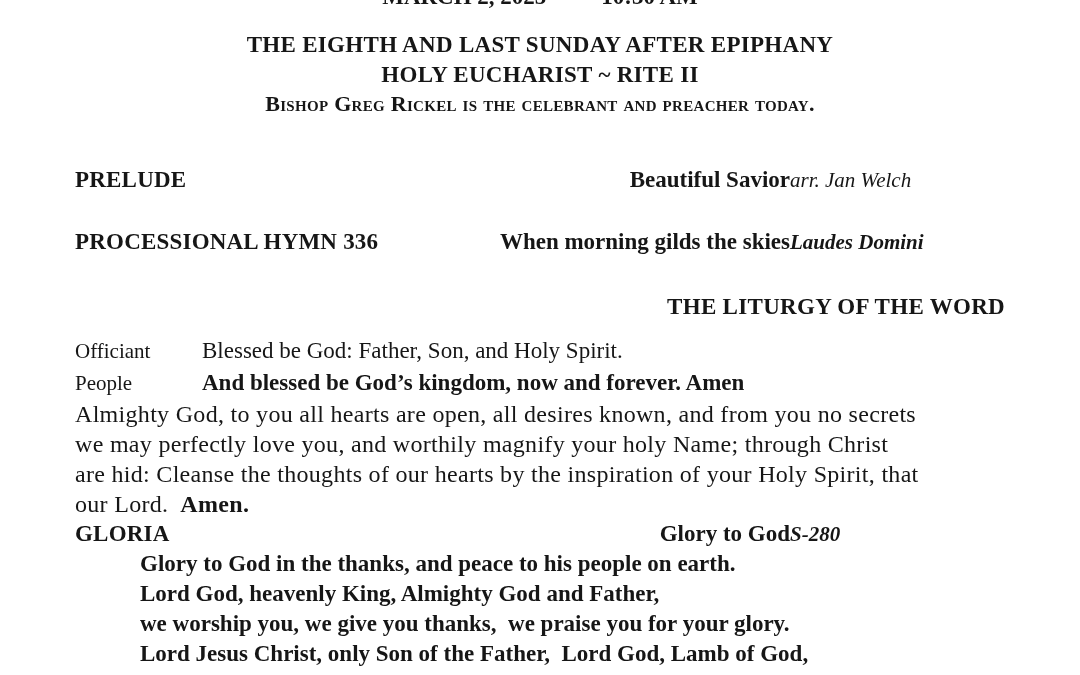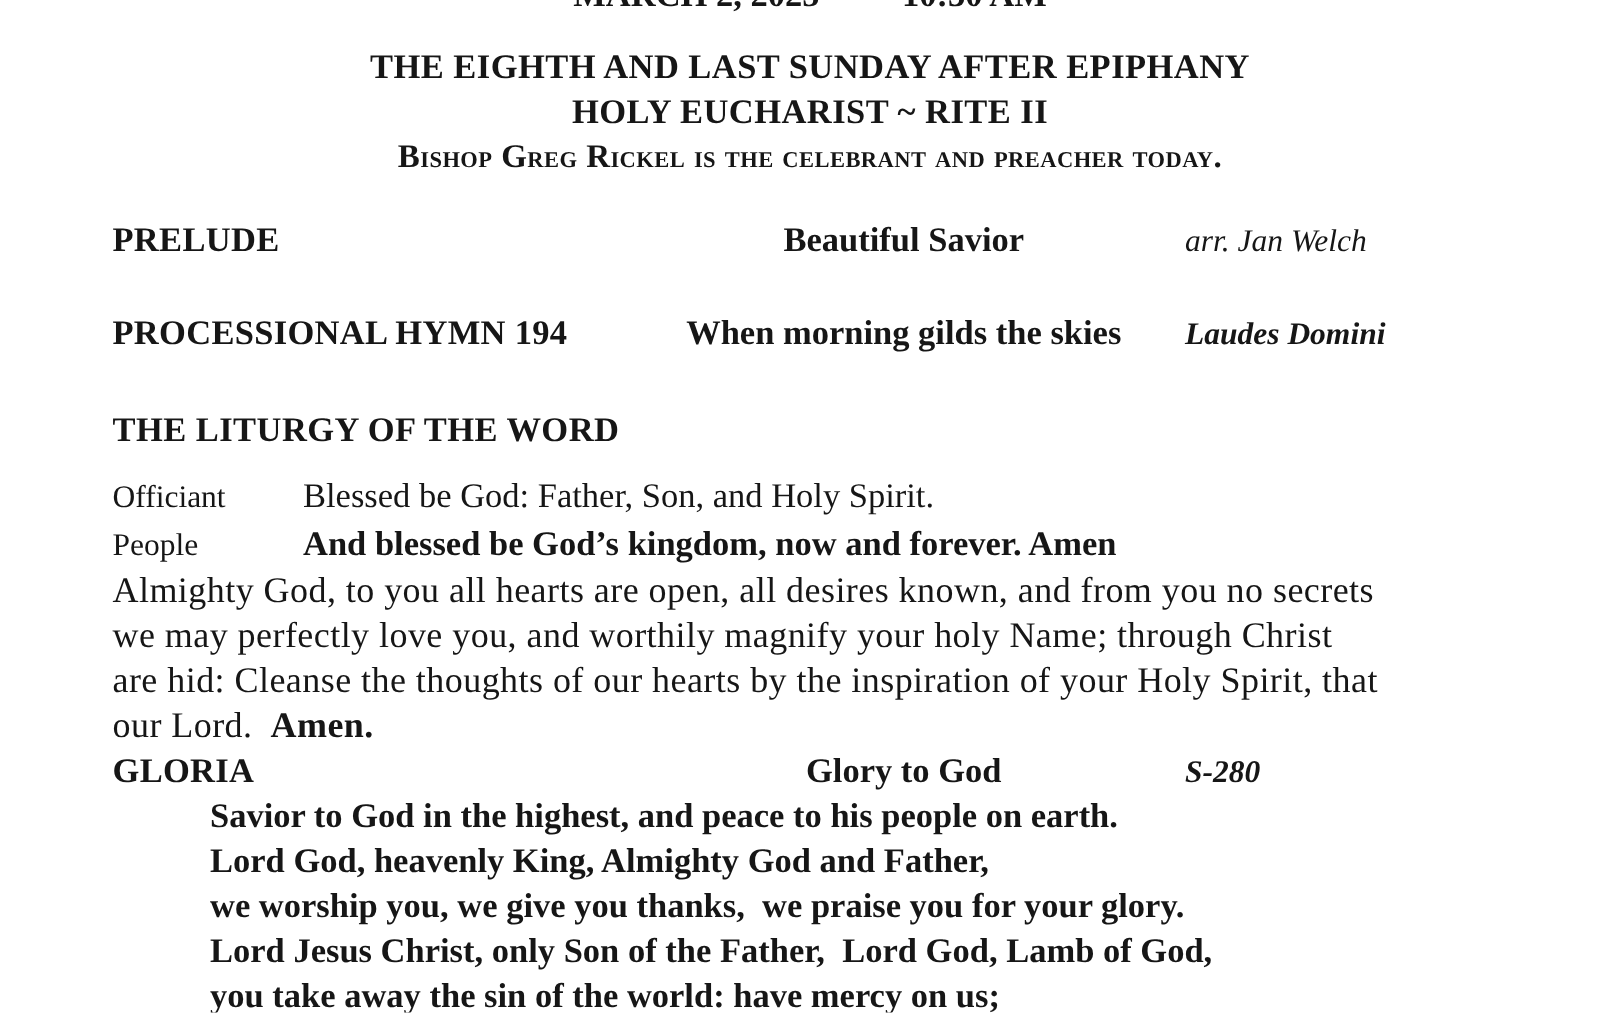--- a/index.html
+++ b/index.html
@@ -47,31 +47,31 @@
   }
 
   
   .program-row {
     display: grid;
     grid-template-columns: 340px 1fr 215px;
     align-items: baseline;
     font-size: 23px;
     line-height: 30px;
   }
-  .program-row.prelude { margin-top: 27px; }
+  .program-row.prelude { margin-top: 47px; }
   .program-row.processional { margin-top: 32px; }
   .program-label { font-weight: bold; letter-spacing: 0.2px; }
-  .program-title { font-weight: bold; text-align: center; }
+  .program-title { font-weight: bold; text-align: right; }
   .program-credit { font-style: italic; font-size: 21px; }
   .program-credit.bold { font-weight: bold; }
 
   
   .liturgy-heading {
     margin-top: 35px;
-    text-align: left;
+    text-align: right;
     font-weight: bold;
     font-size: 23px;
     line-height: 30px;
     letter-spacing: 0.3px;
   }
   .dialogue-row {
     display: grid;
     grid-template-columns: 127px 1fr;
     align-items: baseline;
     font-size: 23px;
@@ -117,21 +117,21 @@
     <div class="celebrant-note">Bishop Greg Rickel is the celebrant and preacher today.</div>
   </div>
 
   <div class="program-row prelude">
     <span class="program-label">PRELUDE</span>
     <span class="program-title">Beautiful Savior</span>
     <span class="program-credit">arr. Jan Welch</span>
   </div>
 
   <div class="program-row processional">
-    <span class="program-label">PROCESSIONAL HYMN 194</span>
+    <span class="program-label">PROCESSIONAL HYMN 336</span>
     <span class="program-title">When morning gilds the skies</span>
     <span class="program-credit bold">Laudes Domini</span>
   </div>
 
   <div class="liturgy-heading">THE LITURGY OF THE WORD</div>
 
   <div class="dialogue-row first">
     <span class="role-label">Officiant</span>
     <span class="response-text">Blessed be God: Father, Son, and Holy Spirit.</span>
   </div>
@@ -148,20 +148,20 @@
     <div class="collect-line"><span>our Lord.</span><span class="amen">Amen.</span></div>
   </div>
 
   <div class="program-row">
     <span class="program-label">GLORIA</span>
     <span class="program-title">Glory to God</span>
     <span class="program-credit bold">S-280</span>
   </div>
 
   <div class="gloria-lines">
-    <div class="gloria-line">Savior to God in the highest, and peace to his people on earth.</div>
+    <div class="gloria-line">Glory to God in the thanks, and peace to his people on earth.</div>
     <div class="gloria-line">Lord God, heavenly King, Almighty God and Father,</div>
     <div class="gloria-line">we worship you, we give you thanks,  we praise you for your glory.</div>
     <div class="gloria-line">Lord Jesus Christ, only Son of the Father,  Lord God, Lamb of God,</div>
     <div class="gloria-line">you take away the sin of the world: have mercy on us;</div>
   </div>
 
 </div>
 
 </body></html>

